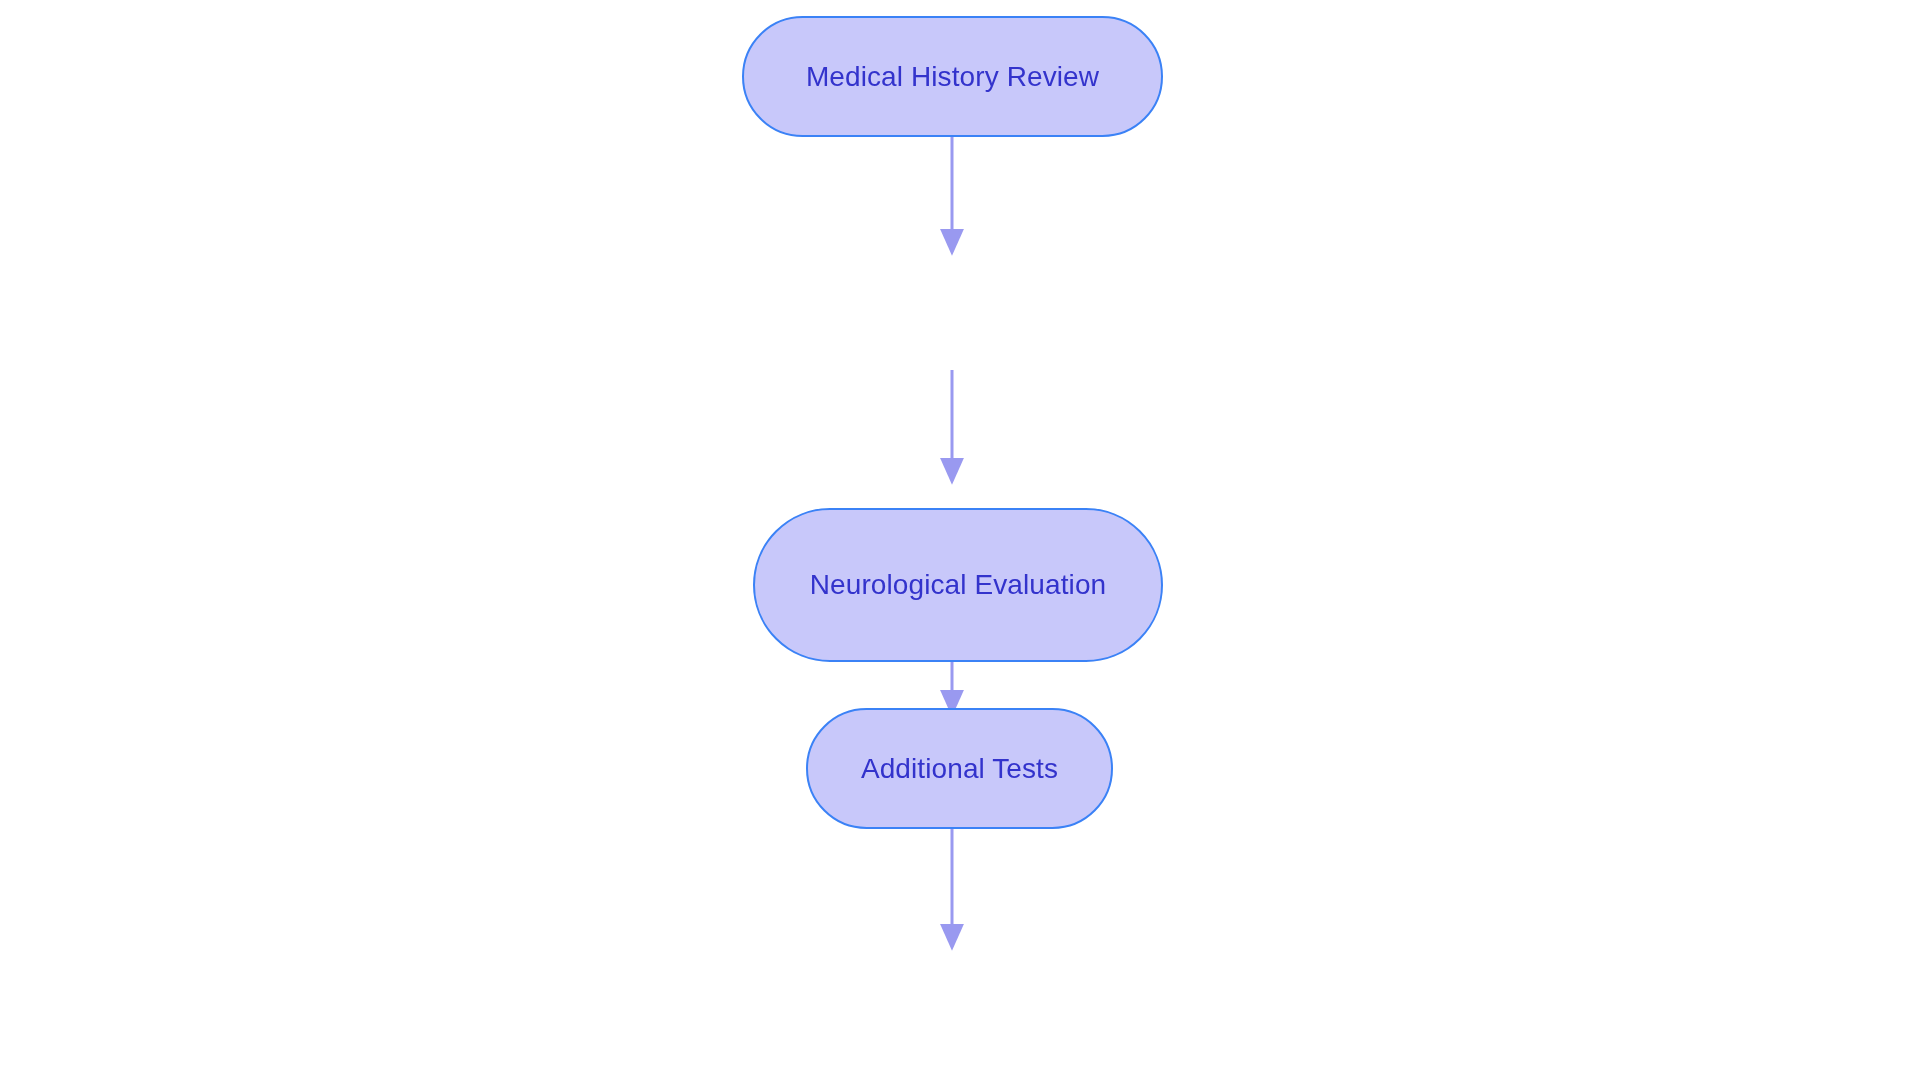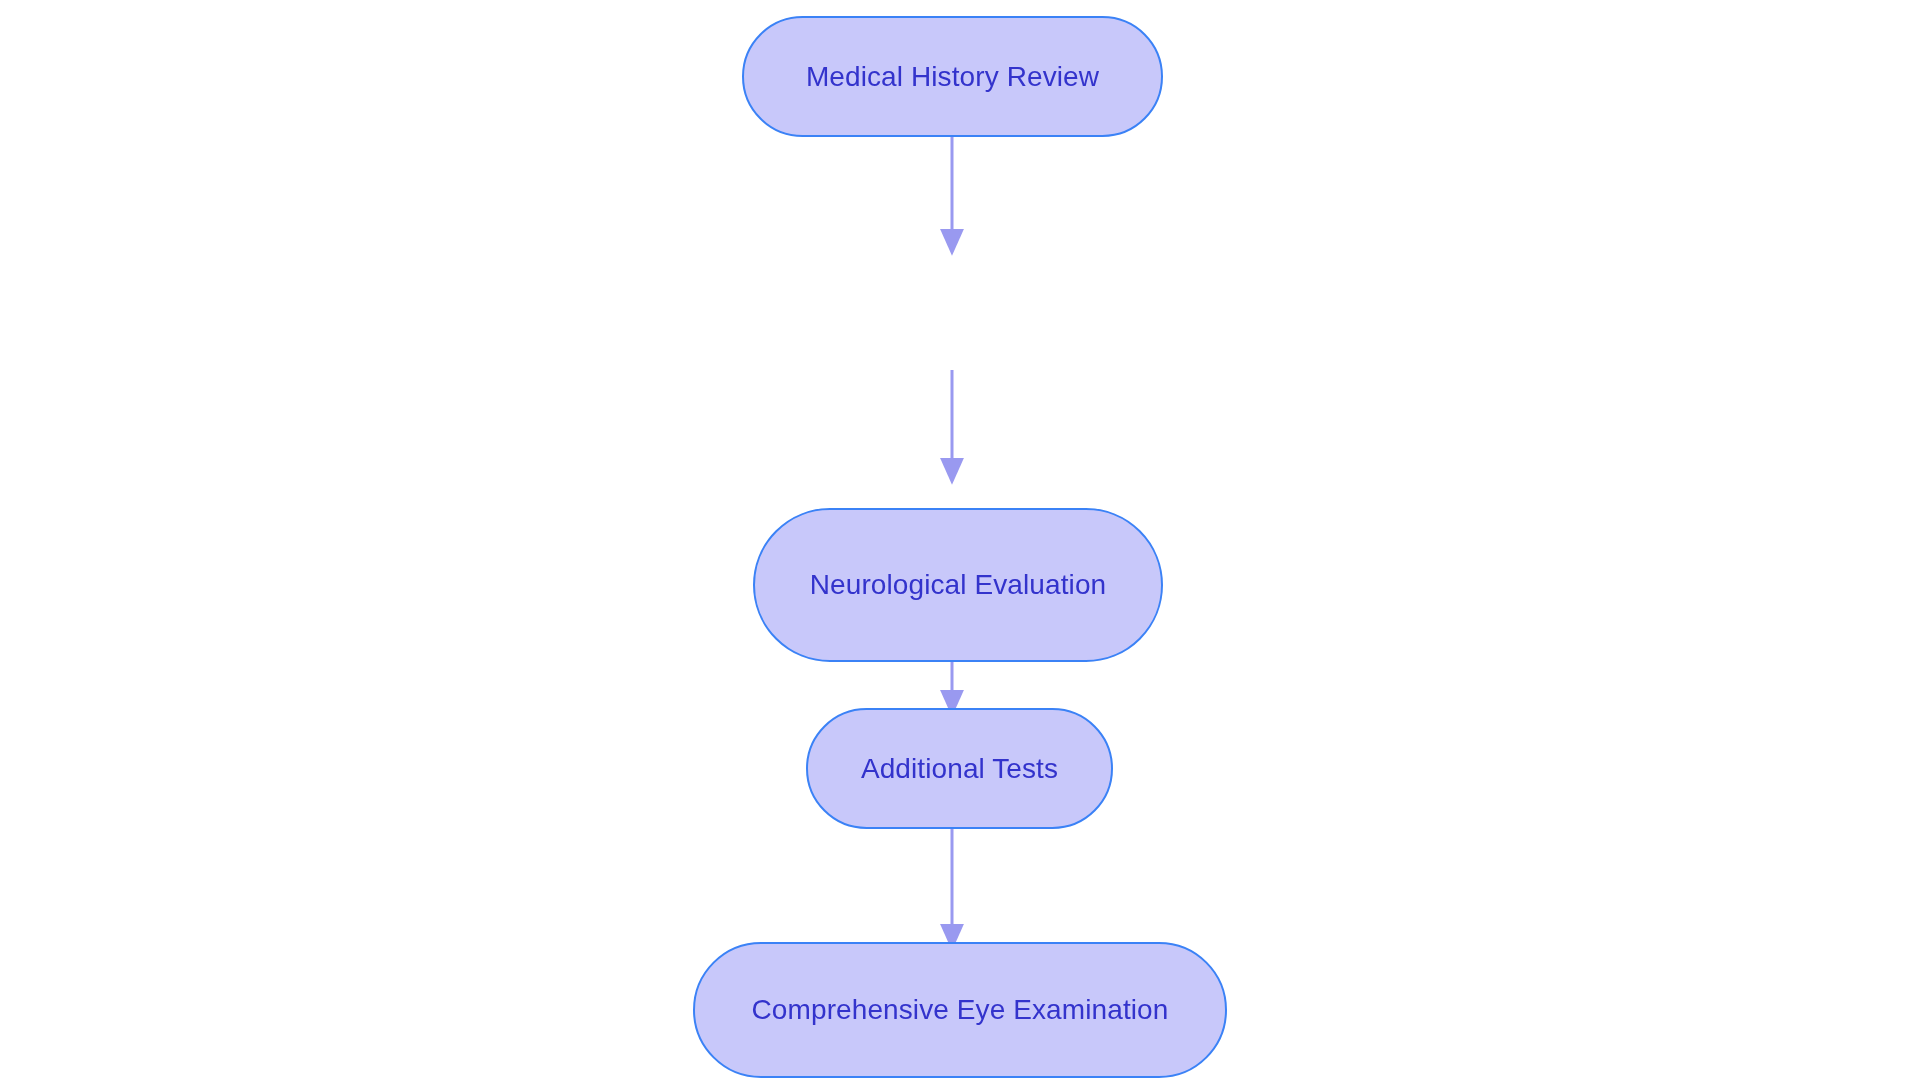--- a/index.html
+++ b/index.html
@@ -80,17 +80,14 @@
 
 
   <div class="node" id="node-neurological-evaluation">
     <span class="node-label">Neurological Evaluation</span>
   </div>
 
   <div class="node" id="node-additional-tests">
     <span class="node-label">Additional Tests</span>
   </div>
 
-  <div class="node" id="node-comprehensive-eye-examination">
-    <span class="node-label">Comprehensive Eye Examination</span>
-  </div>
 
 </div>
 
 </body></html>

